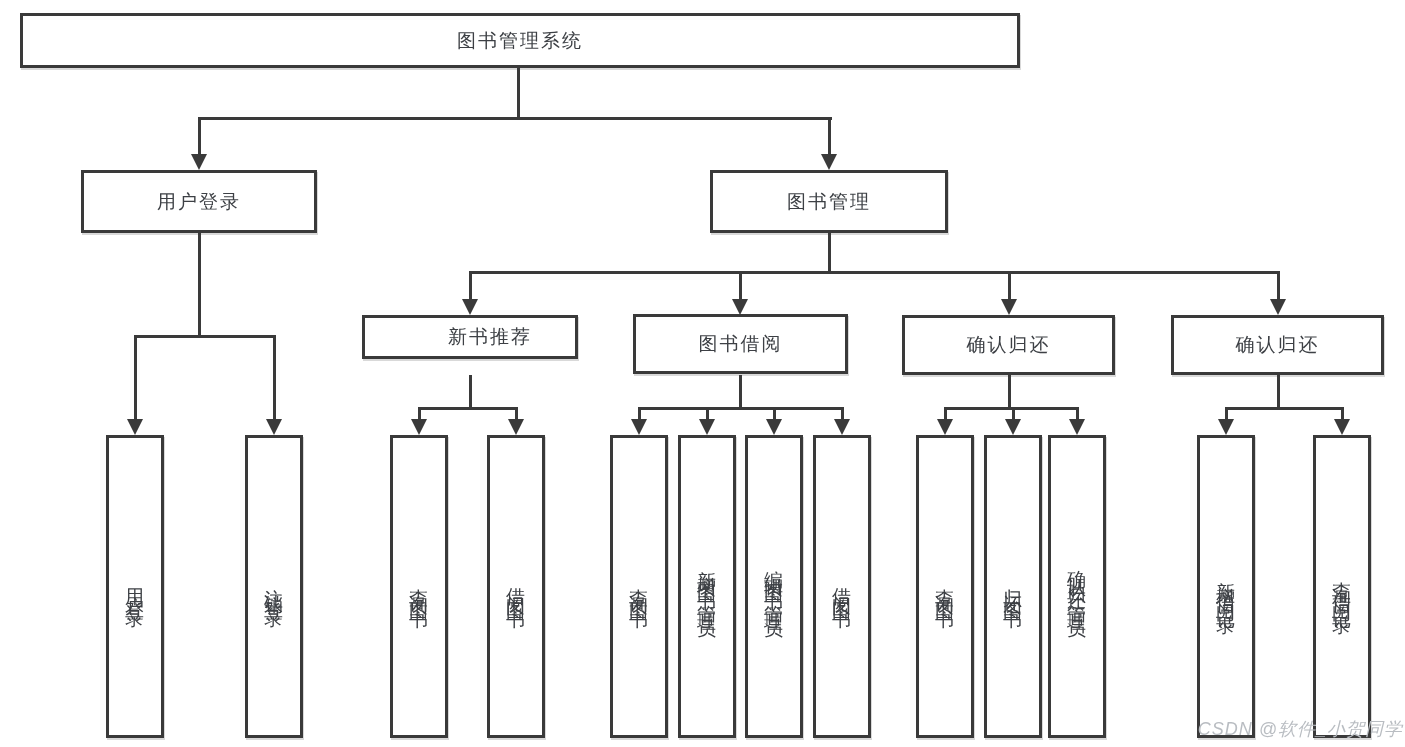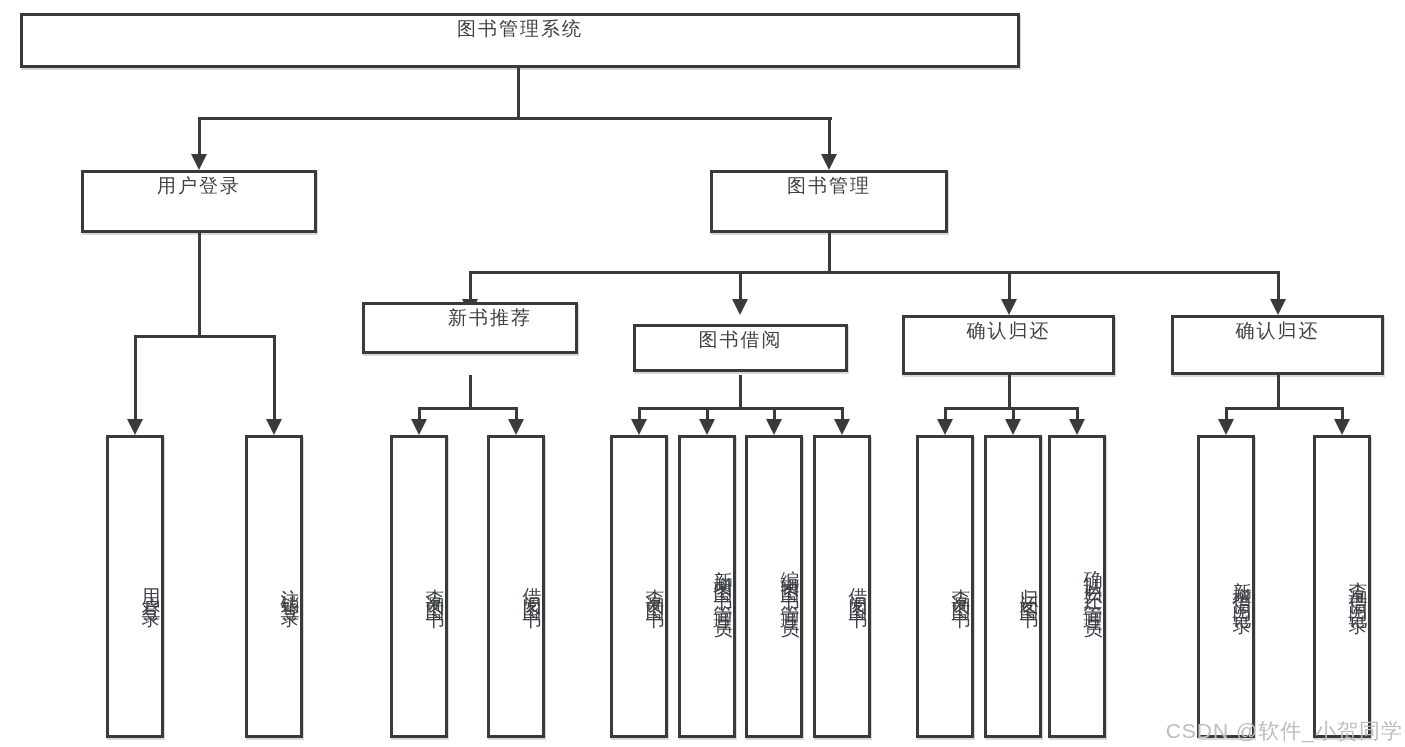--- a/index.html
+++ b/index.html
@@ -14,21 +14,21 @@
     width:1405px;height:747px;
     background:var(--bg-color);
     font-family:"Liberation Sans","DejaVu Sans",sans-serif;
     overflow:hidden;
   }
   .node{
     position:absolute;
     background:#fff;
     border:3px solid var(--line-color);
     box-shadow:1px 2px 0 rgba(120,120,120,.28);
-    display:flex;align-items:flex-start;justify-content:center;
+    display:flex;align-items:center;justify-content:center;
     color:var(--text-color);
     font-size:19px;
     letter-spacing:2px;
     box-sizing:border-box;
   }
   .leaf{
     writing-mode:vertical-rl;
     letter-spacing:7px;
     font-size:19px;
     line-height:1;
@@ -38,24 +38,25 @@
   .hline{position:absolute;height:3px;background:var(--line-color);}
   .tri{
     position:absolute;width:0;height:0;
     border-left:8px solid transparent;
     border-right:8px solid transparent;
     border-top:16px solid var(--line-color);
   }
   #watermark{
     position:absolute;
     right:2px;top:717px;
-    font-size:21px;
+    font-size:18px;
     color:var(--watermark-color);
     letter-spacing:1px;
     white-space:nowrap;
+    font-style:italic;
   }
 </style>
 </head>
 <body>
 
 <div id="canvas">
 
   <div class="node" style="left:20px;top:13px;width:1000px;height:55px;">
     <span>图书管理系统</span>
   </div>
@@ -85,24 +86,24 @@
   <div class="hline" style="left:469px;top:271px;width:811px;"></div>
   <div class="vline" style="left:469px;top:271px;height:28px;"></div>
   <div class="tri" style="left:462px;top:299px;"></div>
   <div class="vline" style="left:739px;top:271px;height:28px;"></div>
   <div class="tri" style="left:732px;top:299px;"></div>
   <div class="vline" style="left:1008px;top:271px;height:28px;"></div>
   <div class="tri" style="left:1001px;top:299px;"></div>
   <div class="vline" style="left:1277px;top:271px;height:28px;"></div>
   <div class="tri" style="left:1270px;top:299px;"></div>
 
-  <div class="node" style="left:362px;top:302px;width:216px;height:52px;padding-left:40px;">
+  <div class="node" style="left:362px;top:315px;width:216px;height:44px;padding-left:40px;">
     <span>新书推荐</span>
   </div>
-  <div class="node" style="left:633px;top:324px;width:215px;height:48px;">
+  <div class="node" style="left:633px;top:314px;width:215px;height:60px;">
     <span>图书借阅</span>
   </div>
   <div class="node" style="left:902px;top:315px;width:213px;height:60px;">
     <span>确认归还</span>
   </div>
   <div class="node" style="left:1171px;top:315px;width:213px;height:60px;">
     <span>确认归还</span>
   </div>
 
   <div class="vline" style="left:469px;top:375px;height:32px;"></div>

